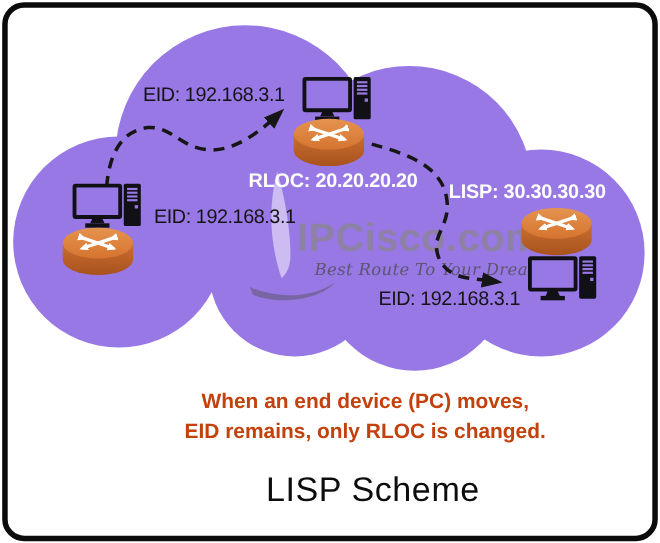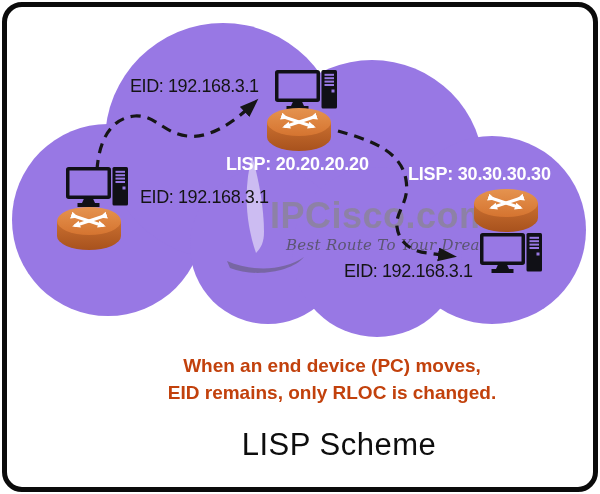--- a/index.html
+++ b/index.html
@@ -109,21 +109,21 @@
     <use href="#sym-router" transform="translate(266,107)"></use>
 
     <use href="#sym-router" transform="translate(473,188)"></use>
     <use href="#sym-pc" transform="translate(480,233)"></use>
   </svg>
 
   <div class="label eid" style="left:130px; top:76px">EID: 192.168.3.1</div>
   <div class="label eid" style="left:140px; top:187px">EID: 192.168.3.1</div>
   <div class="label eid" style="left:344px; top:261px">EID: 192.168.3.1</div>
 
-  <div class="label rloc" style="left:226px; top:154px">LISP: 20.20.20.20</div>
+  <div class="label rloc" style="left:226px; top:154px">RLOC: 20.20.20.20</div>
   <div class="label rloc" style="left:408px; top:164px">LISP: 30.30.30.30</div>
 
   <div class="caption">
     <div>When an end device (PC) moves,</div>
     <div>EID remains, only RLOC is changed.</div>
   </div>
   <div class="title">LISP Scheme</div>
 </div>
 
 </body></html>

